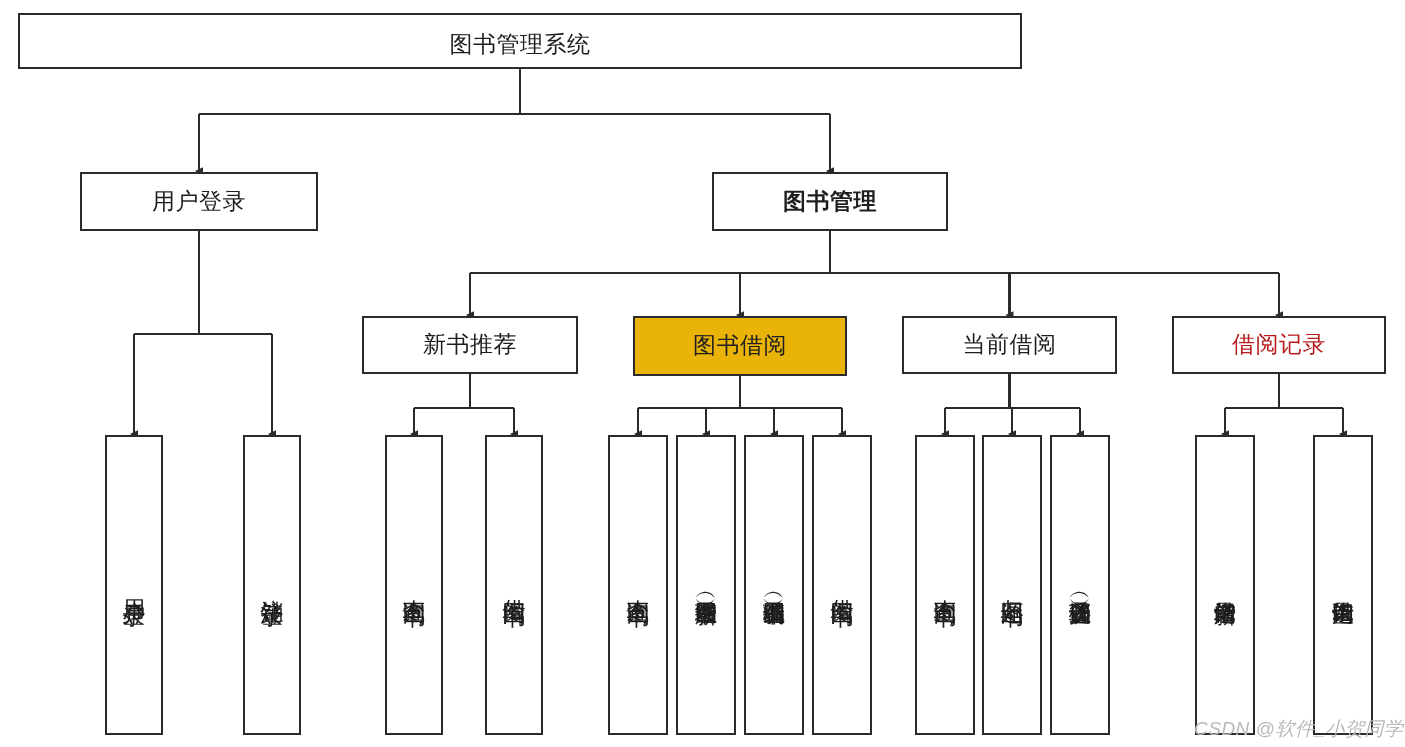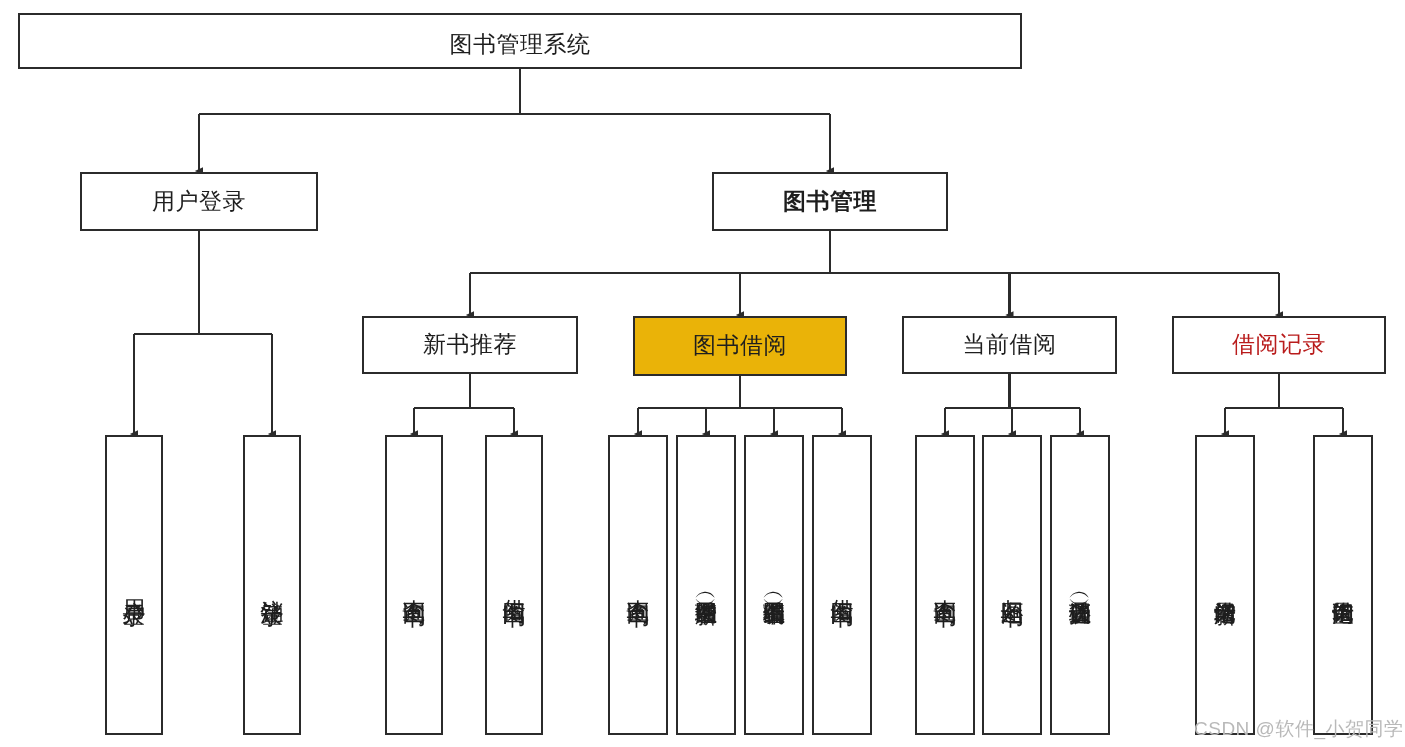--- a/index.html
+++ b/index.html
@@ -62,20 +62,21 @@
     font-size: 22px;
     letter-spacing: 0px;
   }
   .watermark {
     position: absolute;
     color: #b9b9b9;
     font-size: 19px;
     white-space: nowrap;
     letter-spacing: 0.5px;
     pointer-events: none;
+    font-style: italic;
   }
 </style>
 </head>
 <body>
 
 <div id="diagram-root">
   <svg class="connector-layer" viewBox="0 0 1405 747">
     <defs>
       <marker id="arrowhead" markerWidth="9" markerHeight="9" refX="4.2" refY="4.4" orient="auto" markerUnits="userSpaceOnUse">
         <path d="M0.4,0.4 L8.2,0.4 L4.3,8.6 Z" fill="#2b2b2b"></path>

